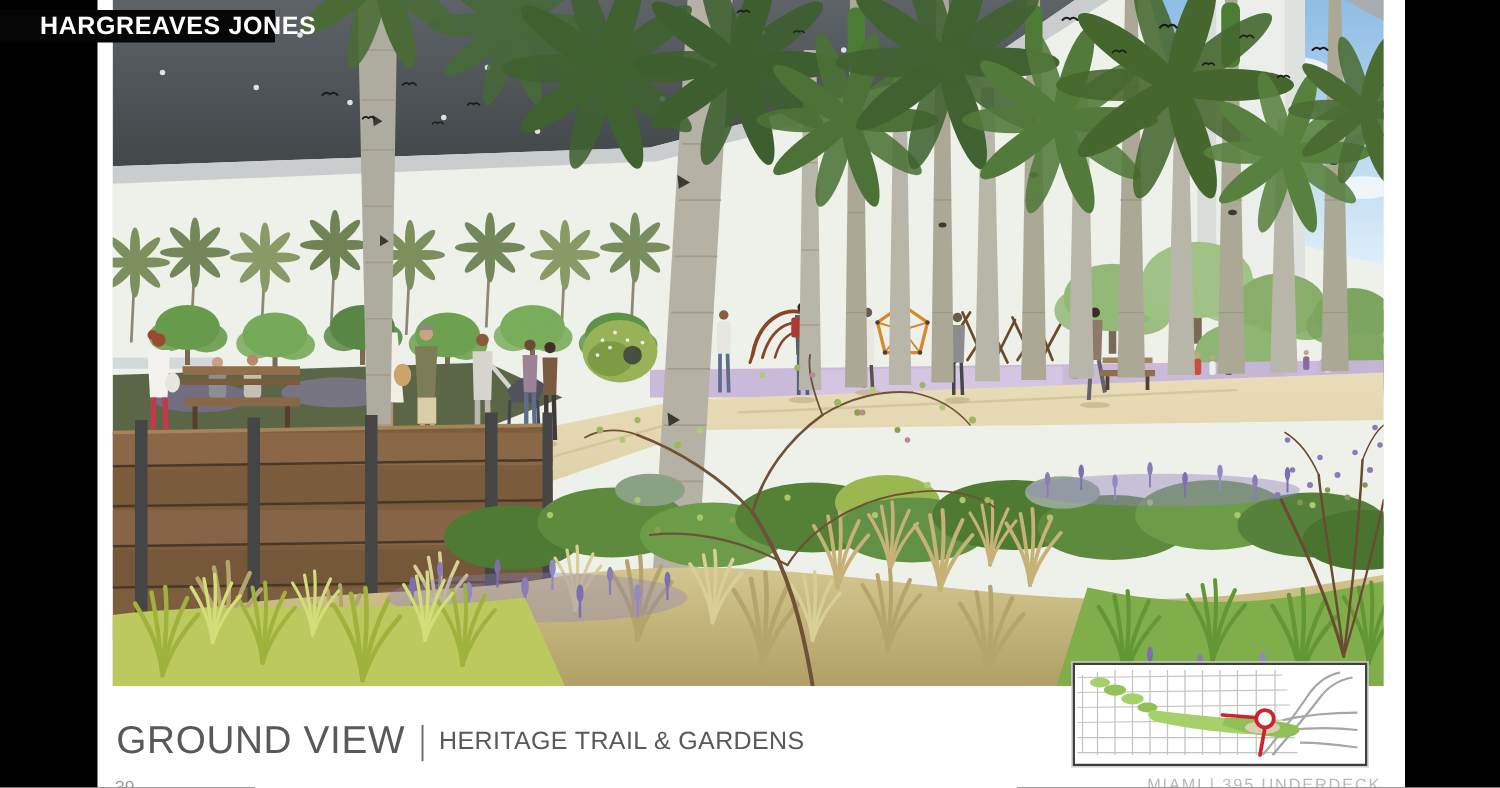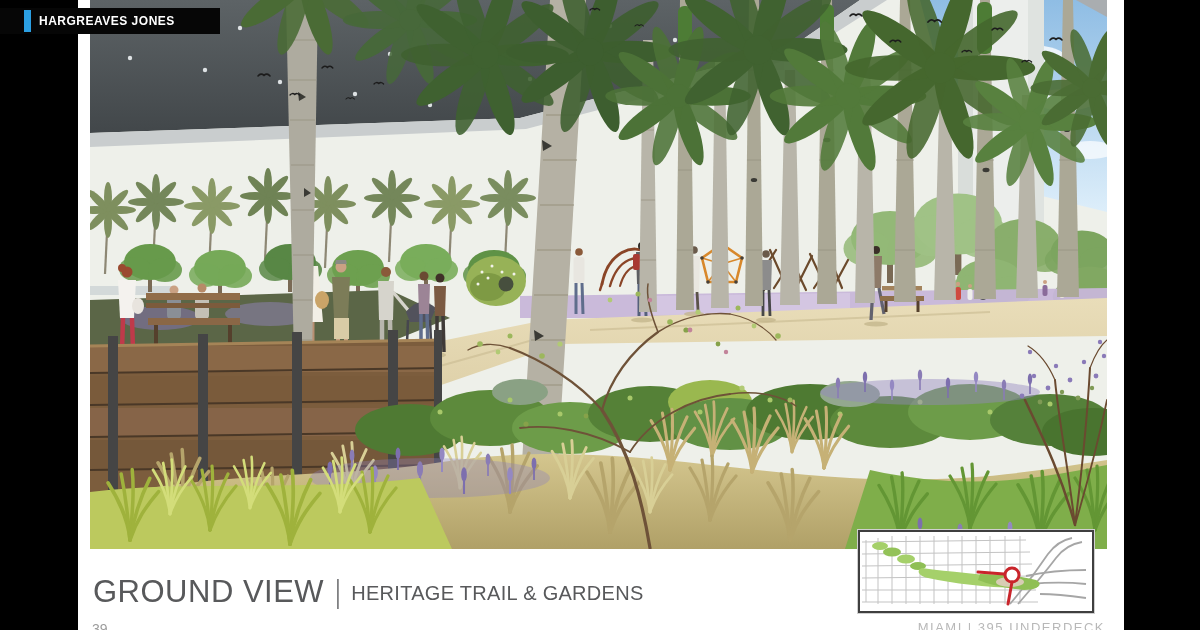--- a/index.html
+++ b/index.html
@@ -14,21 +14,21 @@
   .rendering{
     position:absolute;left:12px;top:0;width:1017px;height:549px;overflow:hidden;
     background:#eef0ea;
   }
   .logo{
     position:absolute;left:0;top:8px;height:26px;width:220px;
     background:#060606;display:flex;align-items:center;z-index:20;
   }
   .logo .bar{width:7px;height:22px;background:#2b9fe3;margin-left:24px;}
   .logo .name{
-    color:#fff;font-weight:bold;font-size:12px;letter-spacing:.5px;
+    color:#fff;font-weight:bold;font-size:20px;letter-spacing:.5px;
     margin-left:8px;white-space:nowrap;
   }
   .caption{
     position:absolute;left:15px;top:574px;display:flex;align-items:center;
     color:#58595b;white-space:nowrap;
   }
   .caption .title{font-size:31px;letter-spacing:.5px;}
   .caption .sep{font-size:31px;font-weight:100;margin:0 9px 0 10px;color:#6a6b6d;transform:scaleX(.6);}
   .caption .subtitle{font-size:20px;letter-spacing:.3px;margin-top:3px;}
   .page-number{

